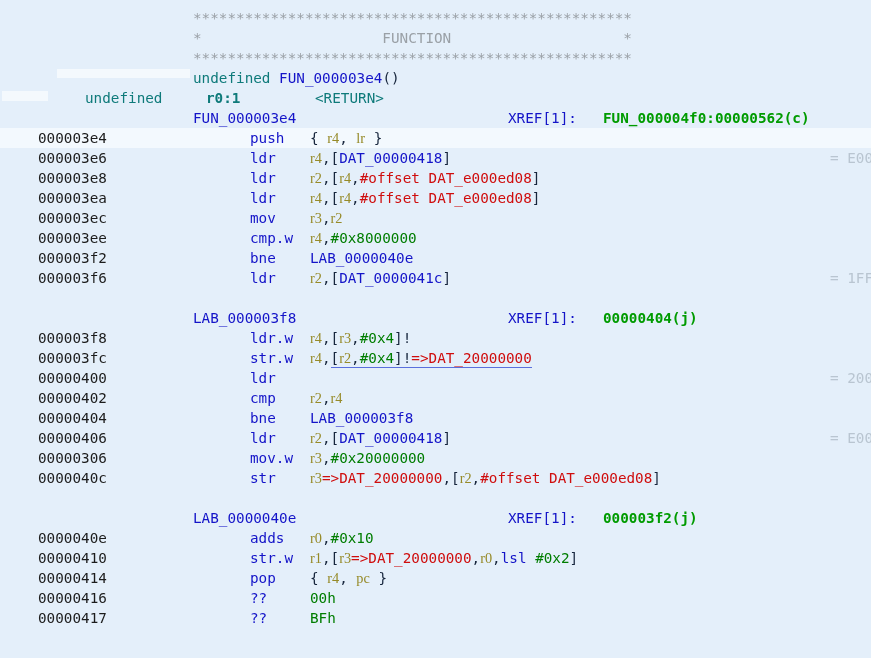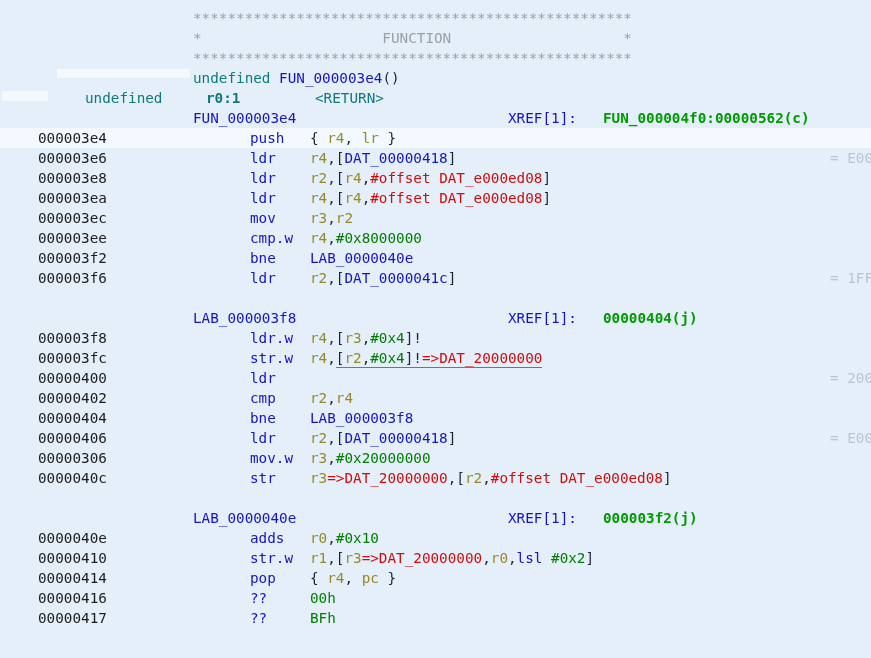--- a/index.html
+++ b/index.html
@@ -22,21 +22,21 @@
   .col-body{left:193px;}
   .col-mn{left:226px;margin-left:24px;}
   .col-op{left:310px;}
   .col-xl{left:508px;}
   .col-xt{left:603px;font-weight:bold;}
   .col-eol{left:830px;}
   .col-p1{left:206px;font-weight:bold;}
   .col-p2{left:315px;}
   .c-a{color:var(--c-addr);}
   .c-b{color:var(--c-blue);}
-  .c-r{color:var(--c-reg);}
+  .c-r{color:var(--c-reg);font-family:Liberation Serif, serif;}
   .c-g{color:var(--c-const);text-align:center;}
   .c-d{color:var(--c-punct);}
   .c-x{color:var(--c-bad);}
   .c-t{color:var(--c-type);}
   .c-gr{color:var(--c-comment);}
   .c-e{color:var(--c-eol);}
   .c-xg{color:var(--c-xref);}
   .u{border-bottom:1.5px solid var(--c-underline);padding-bottom:1px;}
   .art{position:absolute;background:rgba(255,255,255,0.6);}
 </style>

